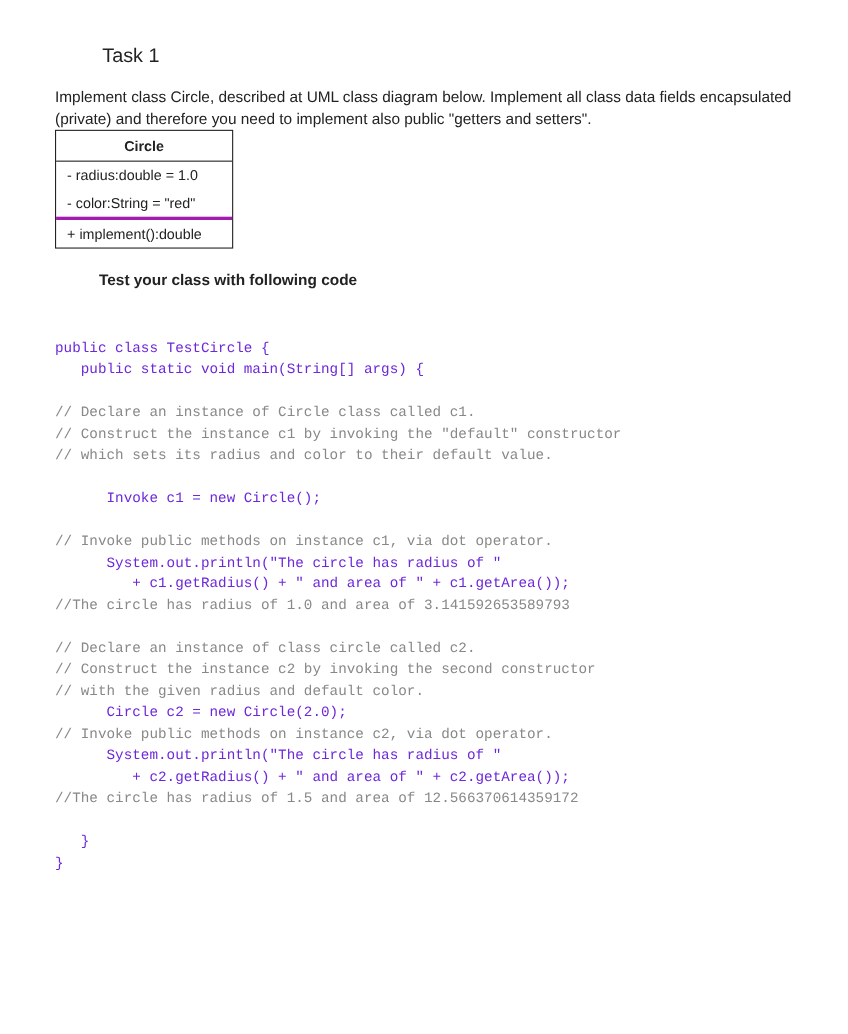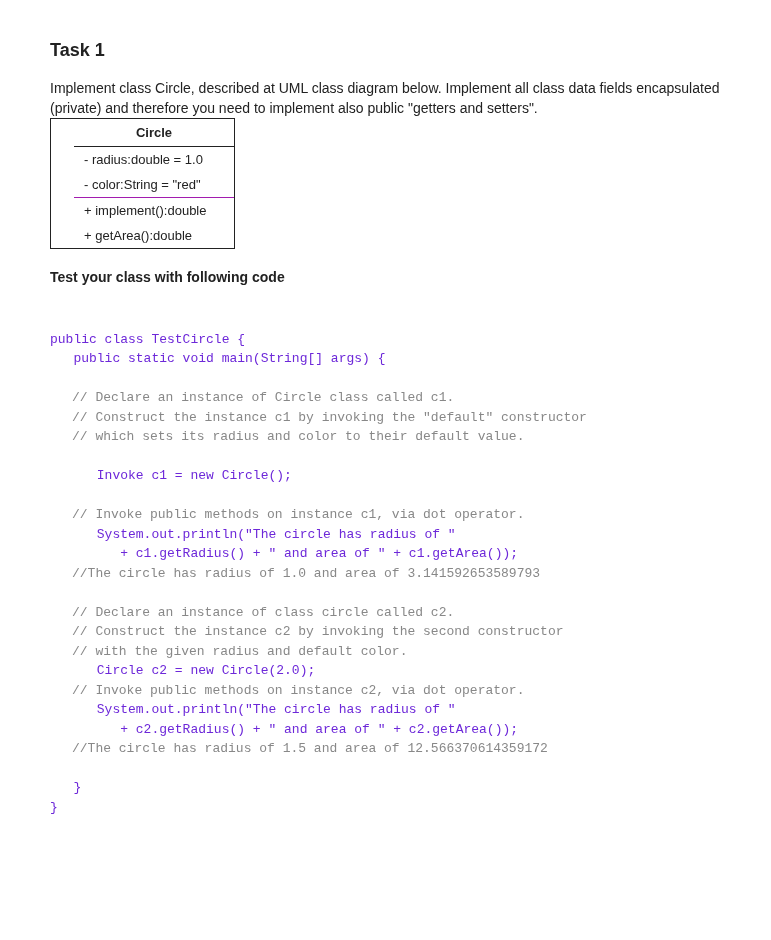--- a/index.html
+++ b/index.html
@@ -9,65 +9,65 @@
     }
     body {
       font-family: Arial, Helvetica, sans-serif;
       background: #ffffff;
       padding: 40px 50px;
       color: #222;
       width: 771px;
     }
     .task-title {
       font-size: 18px;
-      font-weight: bold;
+      font-weight: normal;
       margin-bottom: 18px;
+      margin-left: 43px;
     }
     .description {
       font-size: 14px;
       line-height: 1.4;
     }
     .uml-box {
       border: 1px solid #222;
       display: inline-block;
       margin-bottom: 20px;
-      padding-left: 23px;
     }
     .uml-box .title {
       border-bottom: 1px solid #222;
       padding: 6px 10px;
       text-align: center;
       font-weight: bold;
       font-size: 13px;
       min-width: 160px;
     }
     .uml-box .section {
-      border-bottom: 1px solid #a21caf;
+      border-bottom: 3px solid #a21caf;
     }
     .uml-box .section:last-child {
       border-bottom: none;
     }
     .uml-box .row {
       padding: 5px 10px;
       font-size: 13px;
     }
     .test-heading {
       font-size: 14px;
       font-weight: bold;
       margin-bottom: 25px;
+      margin-left: 40px;
     }
     .code-block {
       font-family: 'Courier New', Courier, monospace;
       font-size: 13px;
       line-height: 1.5;
       white-space: pre;
     }
     .code-comment {
       color: #888;
-      margin-left: 22px;
     }
     .code-main {
       color: #6d28d9;
     }
   </style>
 </head>
 <body>
 
 
 
@@ -76,21 +76,20 @@
 <p class="description">Implement class Circle, described at UML class diagram below. Implement all class data fields encapsulated (private) and therefore you need to implement also public "getters and setters".</p>
 
 <div class="uml-box">
   <div class="title">Circle</div>
   <div class="section">
     <div class="row">- radius:double = 1.0</div>
     <div class="row">- color:String = "red"</div>
   </div>
   <div class="section">
     <div class="row">+ implement():double</div>
-    <div class="row">+ getArea():double</div>
   </div>
 </div>
 
 <p class="test-heading">Test your class with following code</p>
 
 <div class="code-block">
 <span class="code-main">public class TestCircle {</span>
 <span class="code-main">   public static void main(String[] args) {</span>
 
 <span class="code-comment">// Declare an instance of Circle class called c1.</span>

